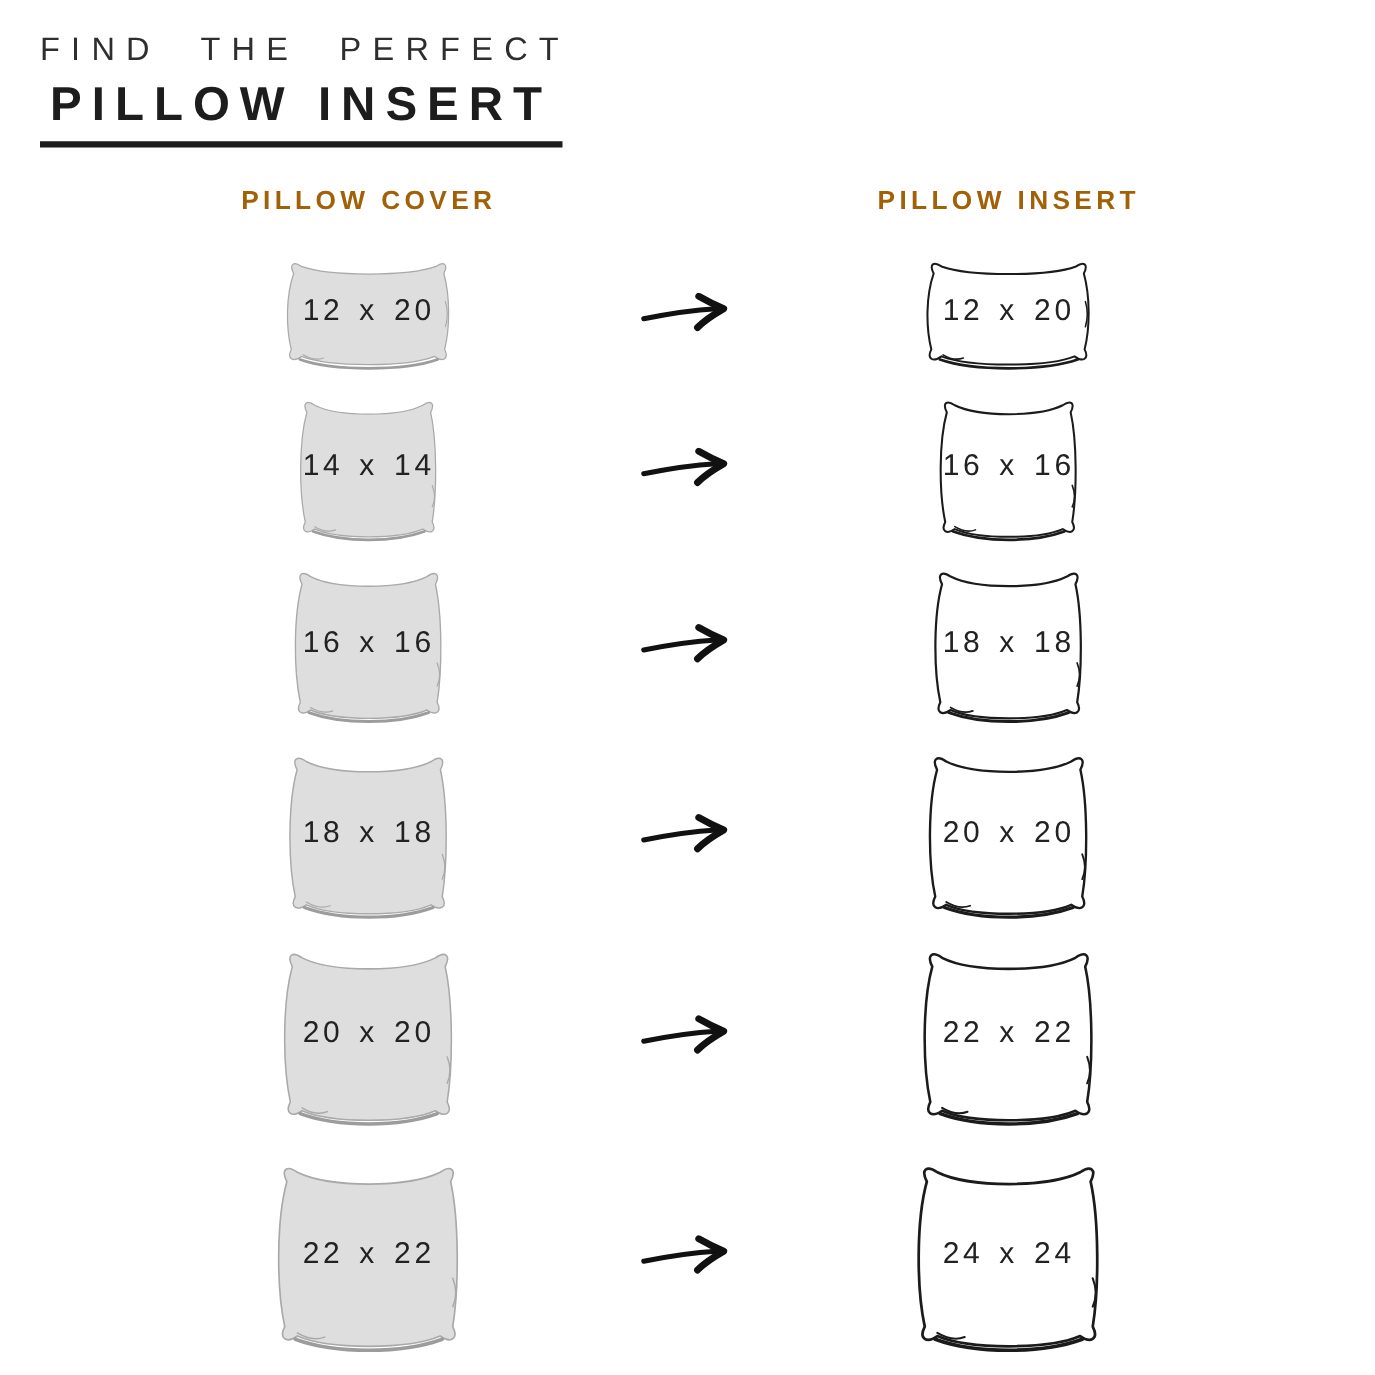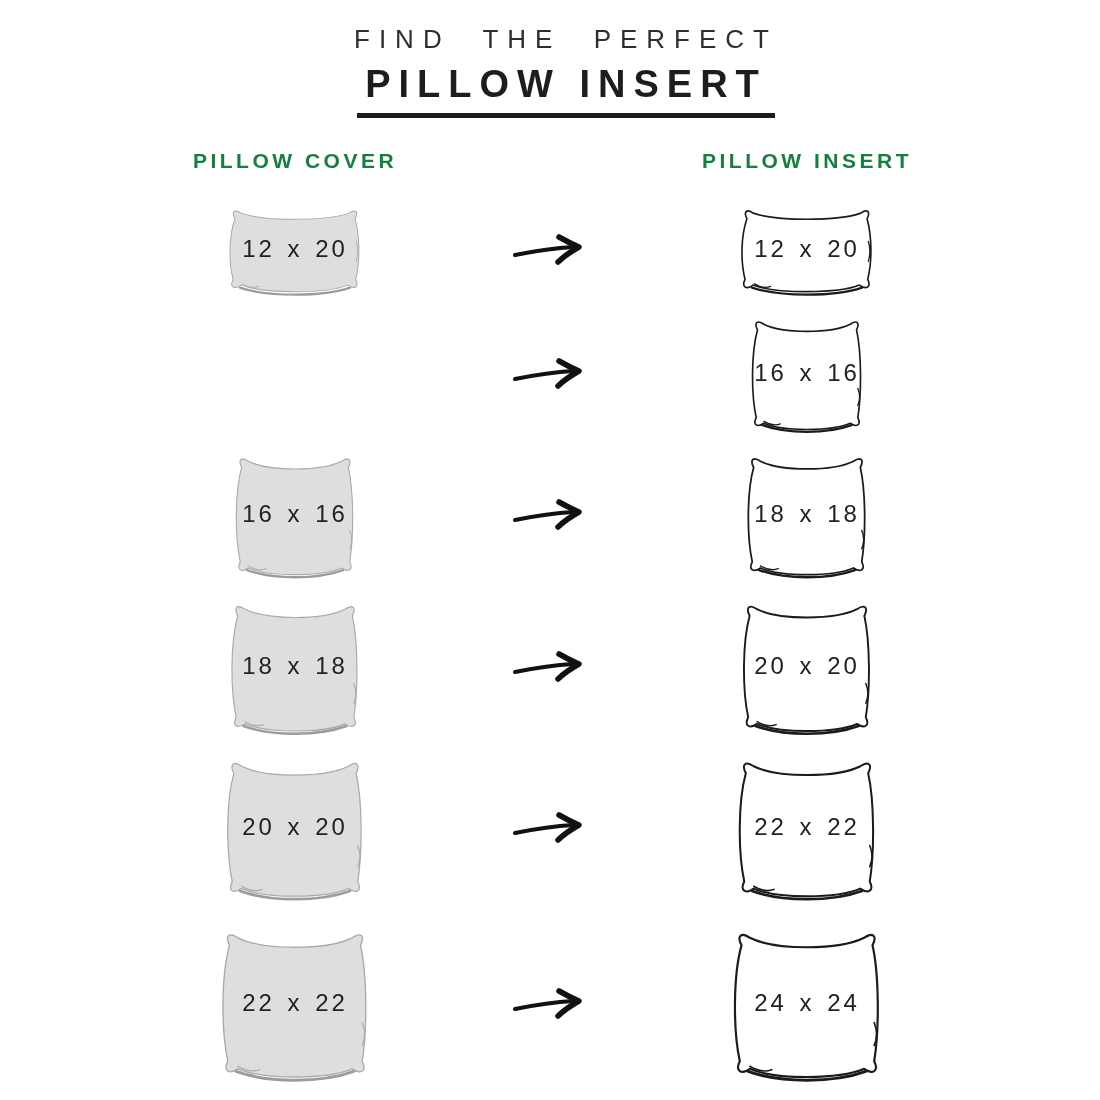--- a/index.html
+++ b/index.html
@@ -5,39 +5,39 @@
   html,body{margin:0;padding:0;background:#ffffff;}
   #page{
     position:relative;
     width:1100px;height:1100px;
     background:#ffffff;
     font-family:"Liberation Sans", sans-serif;
     overflow:hidden;
   }
 
   
-  .title{position:absolute;top:24px;left:0;right:0;text-align:center;margin-left:32px;}
+  .title{position:absolute;top:24px;left:0;right:0;margin-left:32px;}
   .t1{
     display:block;
     font-size:26px;letter-spacing:9px;word-spacing:16px;
     color:#2e2e2e;font-weight:normal;
   }
   .t2{
     display:inline-block;margin-top:8px;
     font-size:38px;font-weight:bold;letter-spacing:8px;
     color:#1d1d1d;
     border-bottom:5px solid #1d1d1d;
     padding:0 8px 7px 8px;
   }
 
   
   .colhead{
     position:absolute;top:149px;transform:translateX(-50%);
     font-size:21px;font-weight:bold;letter-spacing:3.5px;
-    color:#15803d;white-space:nowrap;
+    color:#a16207;white-space:nowrap;
   }
   .ch-left{left:295px;}
   .ch-right{left:807px;}
 
   
   .row{position:absolute;left:0;width:100%;}
   .r1{top:202px;height:97px;}
   .r2{top:314px;height:121px;}
   .r3{top:451px;height:130px;}
   .r4{top:598px;height:140px;}
@@ -137,20 +137,26 @@
     </div>
     <div class="pil right insert">
       <svg viewBox="0 0 240 155" aria-hidden="true">
           <use href="#rect-pillow"></use>
         </svg>
       <span class="plabel">12 x 20</span>
     </div>
   </div>
 
   <div class="row r2">
+    <div class="pil left cover">
+      <svg viewBox="0 0 200 190" aria-hidden="true">
+          <use href="#square-pillow"></use>
+        </svg>
+      <span class="plabel">14 x 14</span>
+    </div>
     <div class="arr">
       <svg viewBox="0 0 76 34" aria-hidden="true">
           <use href="#arrow-right"></use>
         </svg>
     </div>
     <div class="pil right insert">
       <svg viewBox="0 0 200 190" aria-hidden="true">
           <use href="#square-pillow"></use>
         </svg>
       <span class="plabel">16 x 16</span>

